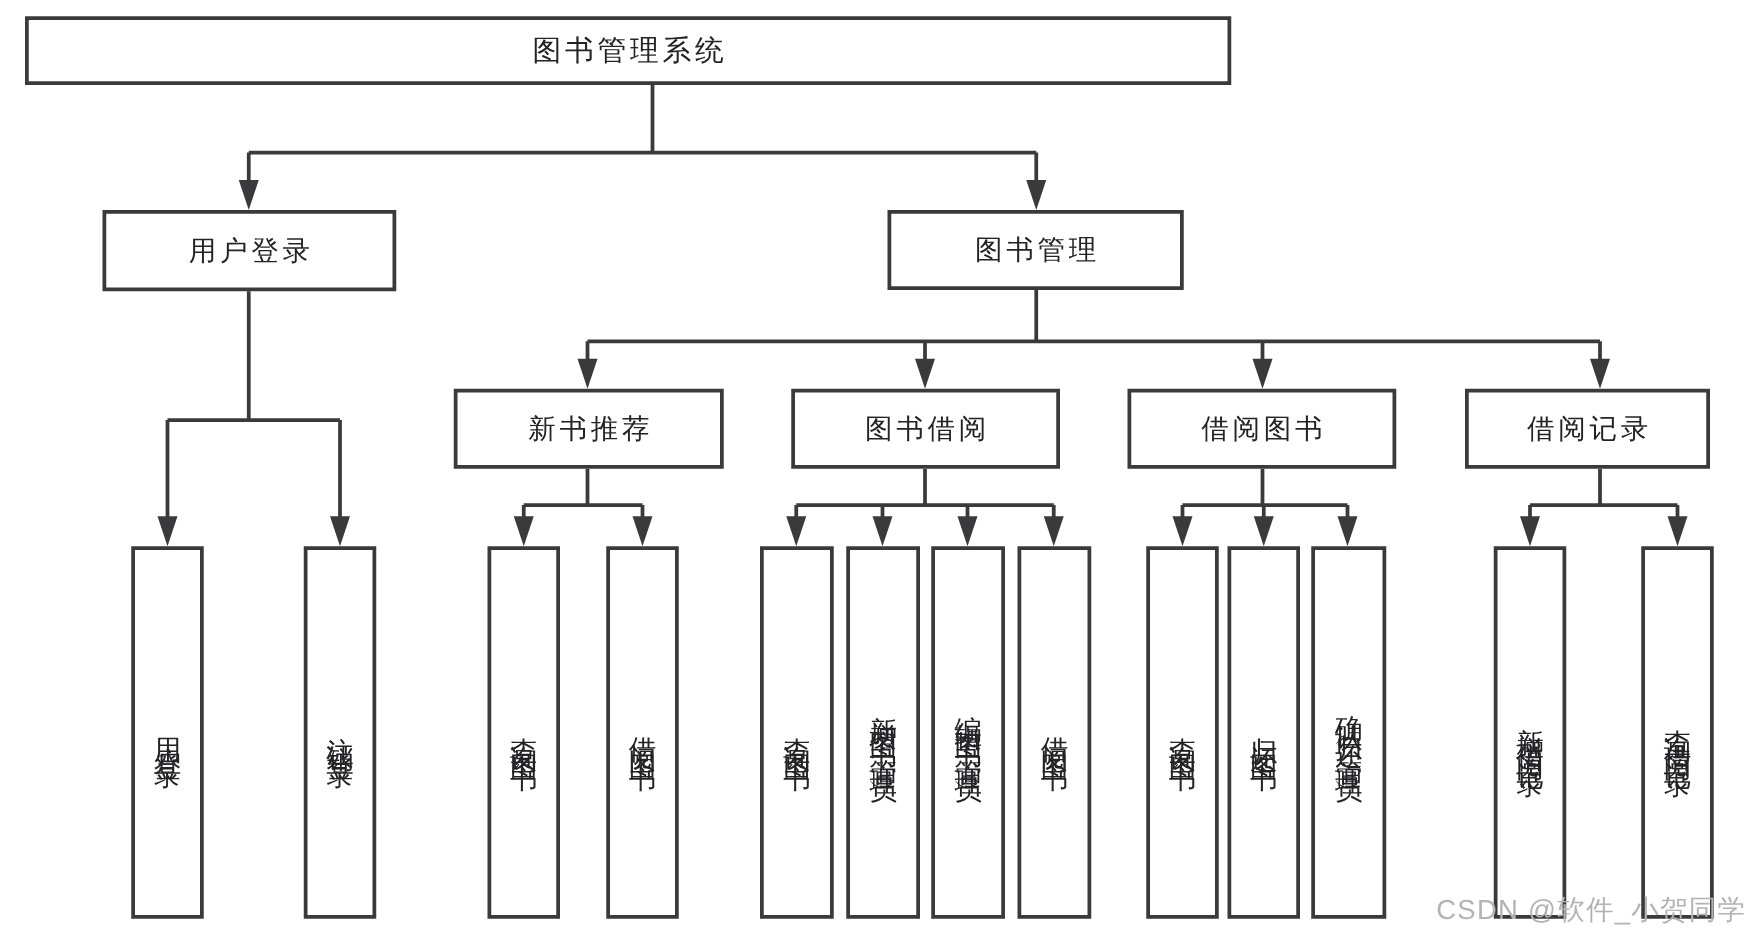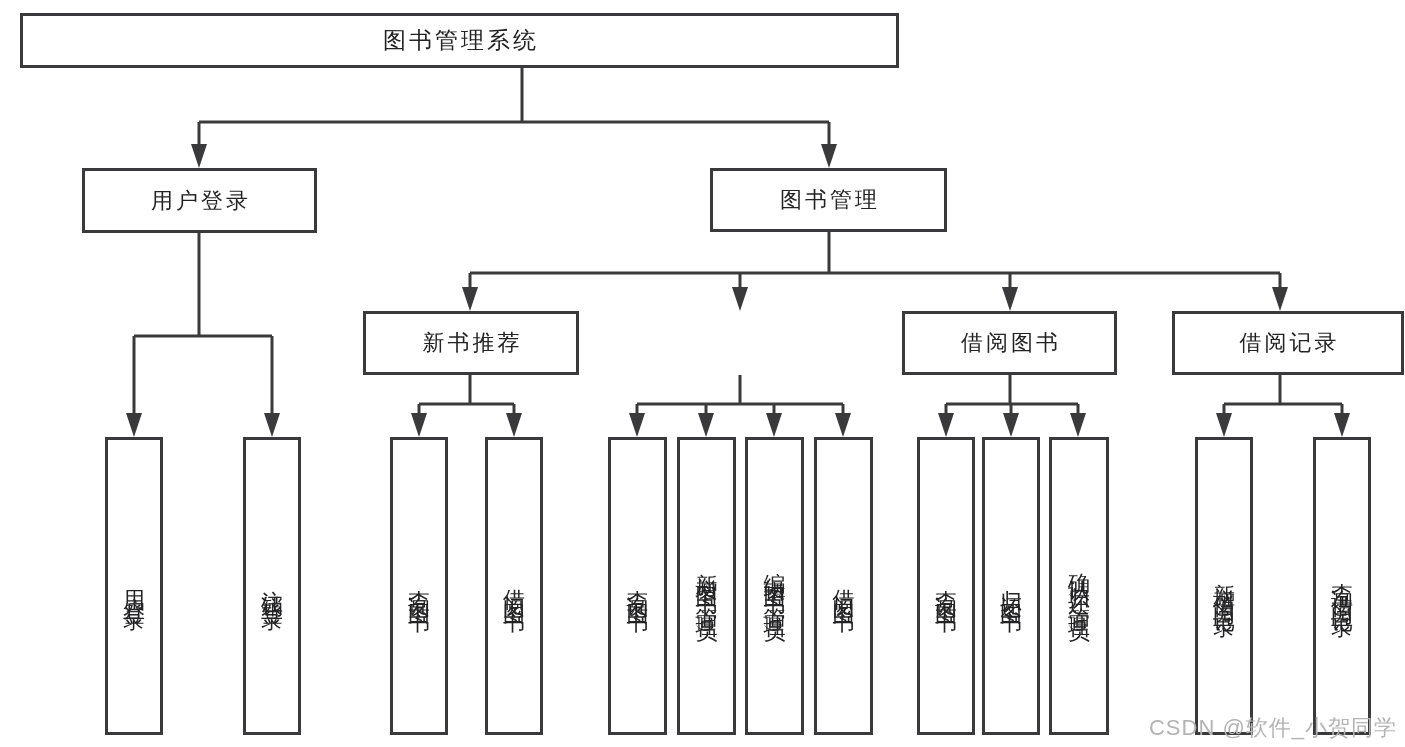--- a/index.html
+++ b/index.html
@@ -100,38 +100,41 @@
       <polygon points="774,437 766,413 782,413"></polygon>
       <polygon points="843,437 835,413 851,413"></polygon>
       <polygon points="946,437 938,413 954,413"></polygon>
       <polygon points="1011,437 1003,413 1019,413"></polygon>
       <polygon points="1078,437 1070,413 1086,413"></polygon>
       <polygon points="1224,437 1216,413 1232,413"></polygon>
       <polygon points="1342,437 1334,413 1350,413"></polygon>
     </g>
   </svg>
 
-  <div class="box root" style="left:20px; top:13px; width:879px; height:55px;">
+  <div class="box root" style="left:20px; top:13px; width:965px; height:55px;">
     <span class="hlabel">图书管理系统</span>
   </div>
 
   <div class="box" style="left:82px; top:168px; width:235px; height:65px;">
     <span class="hlabel">用户登录</span>
   </div>
   <div class="box" style="left:363px; top:311px; width:216px; height:64px;">
     <span class="hlabel">新书推荐</span>
   </div>
 
   <div class="box" style="left:710px; top:168px; width:237px; height:64px;">
     <span class="hlabel">图书管理</span>
   </div>
+  <div class="box" style="left:633px; top:311px; width:215px; height:64px;">
+    <span class="hlabel">图书借阅</span>
+  </div>
   <div class="box" style="left:902px; top:311px; width:215px; height:64px;">
     <span class="hlabel">借阅图书</span>
   </div>
-  <div class="box" style="left:1172px; top:311px; width:232px; height:64px;">
+  <div class="box" style="left:1172px; top:311px; width:196px; height:64px;">
     <span class="hlabel">借阅记录</span>
   </div>
 
   <div class="box" style="left:105px; top:437px; width:58px; height:298px;">
     <span class="vlabel">用户登录</span>
   </div>
   <div class="box" style="left:243px; top:437px; width:58px; height:298px;">
     <span class="vlabel">注销登录</span>
   </div>
 

